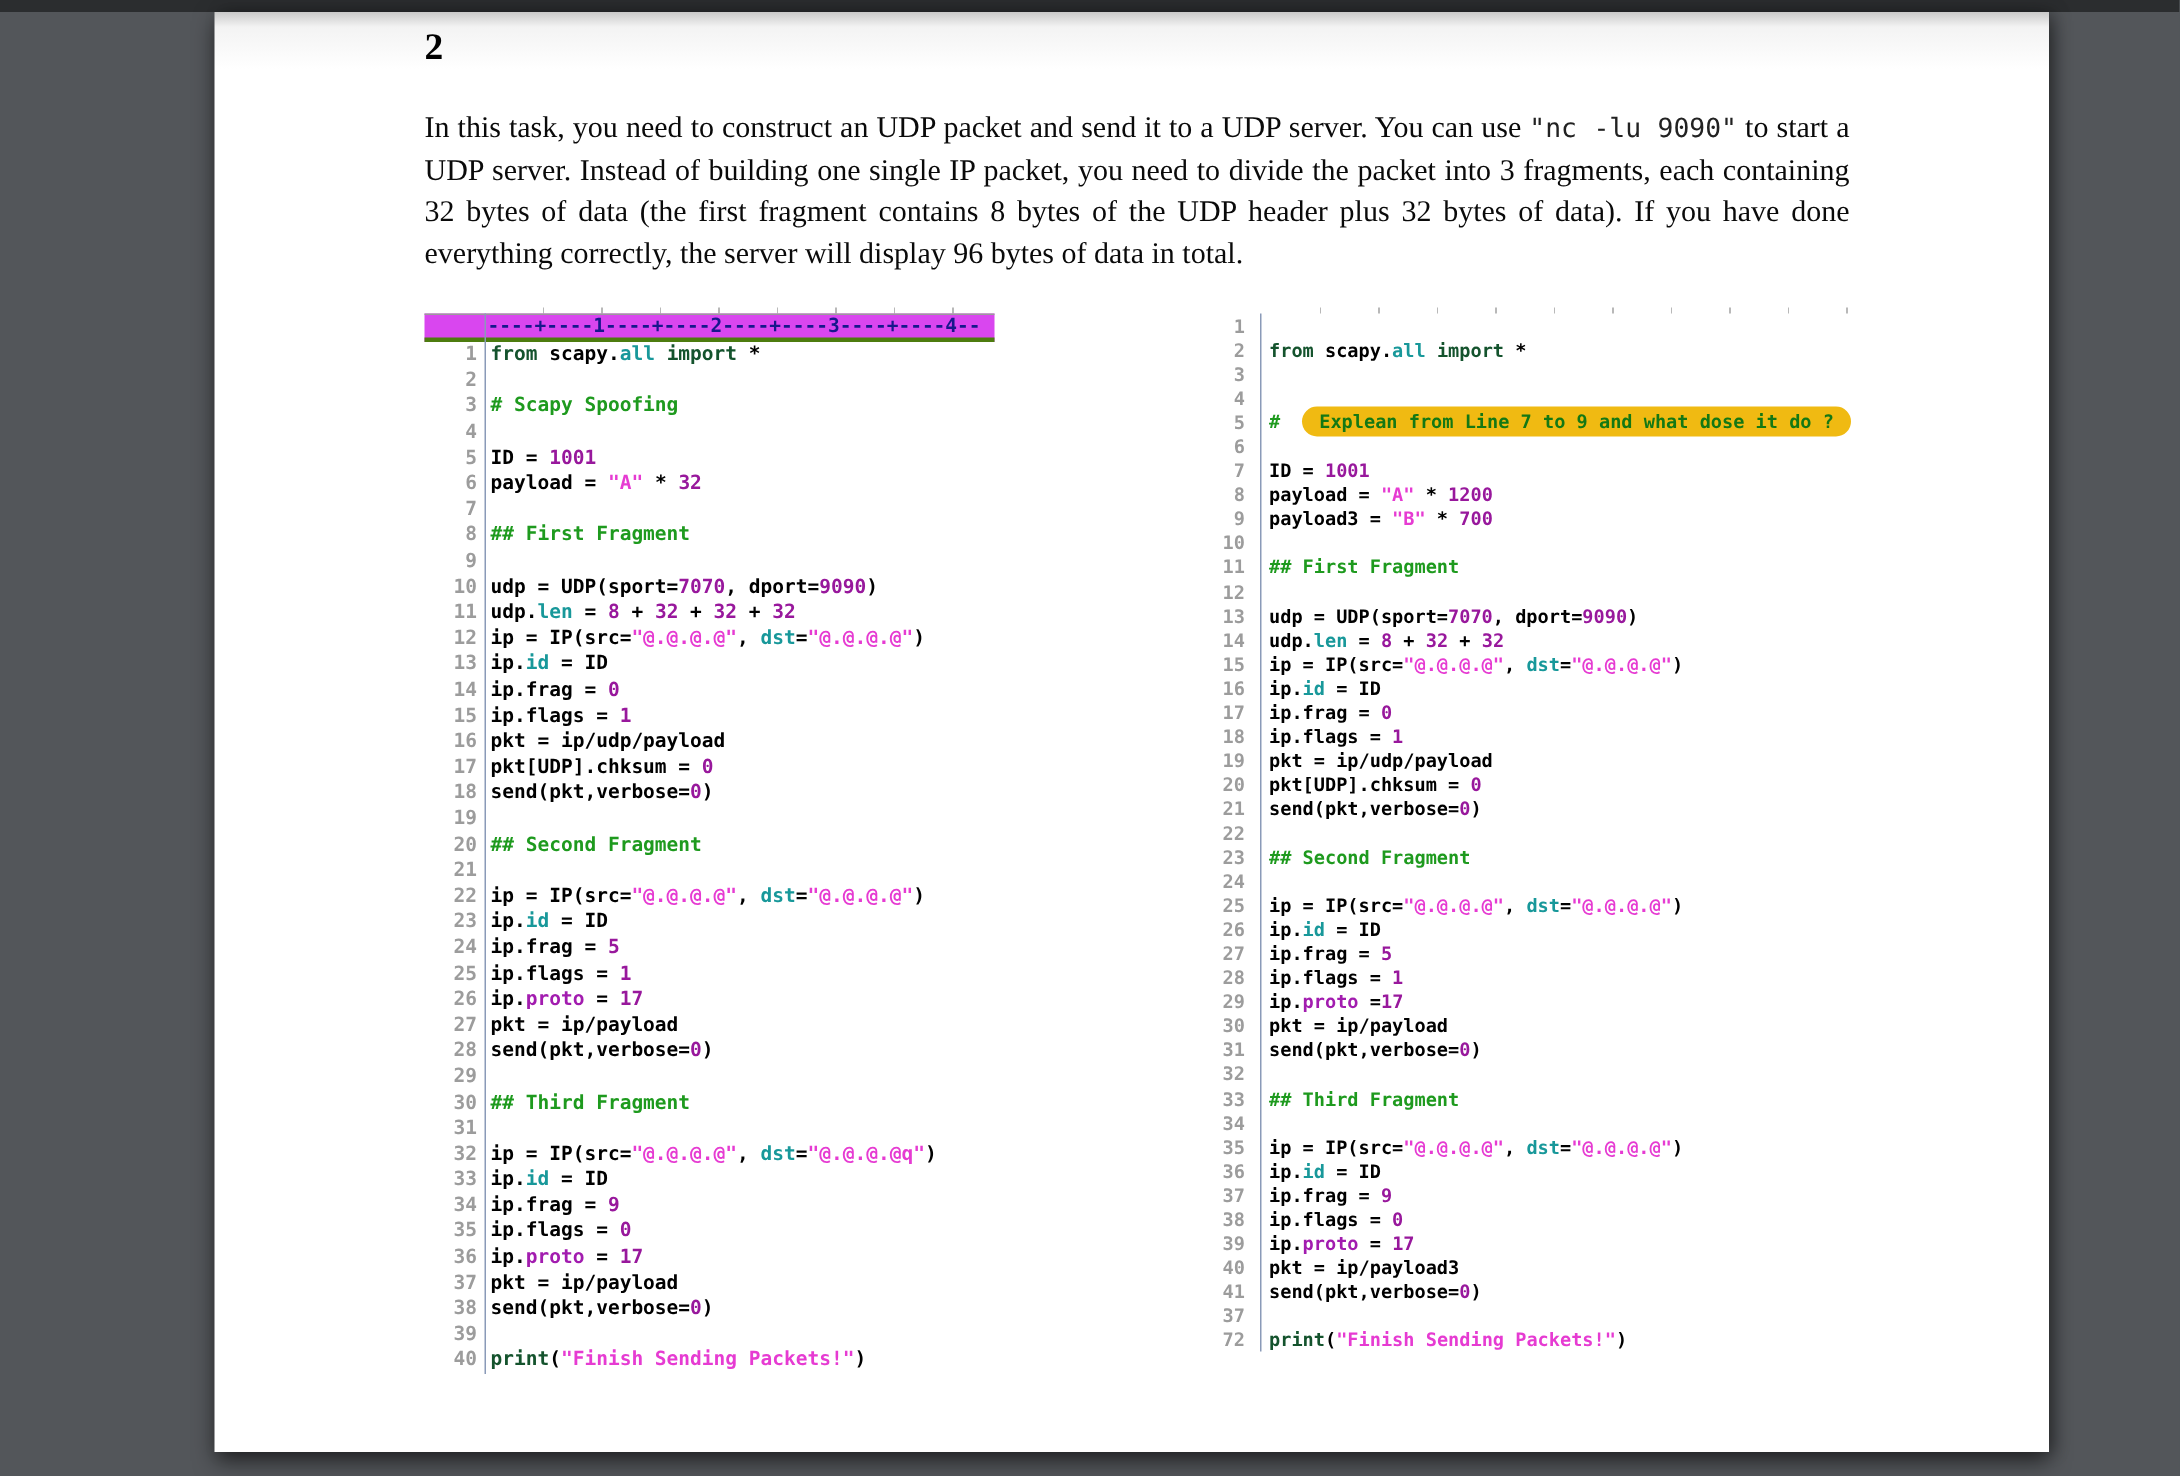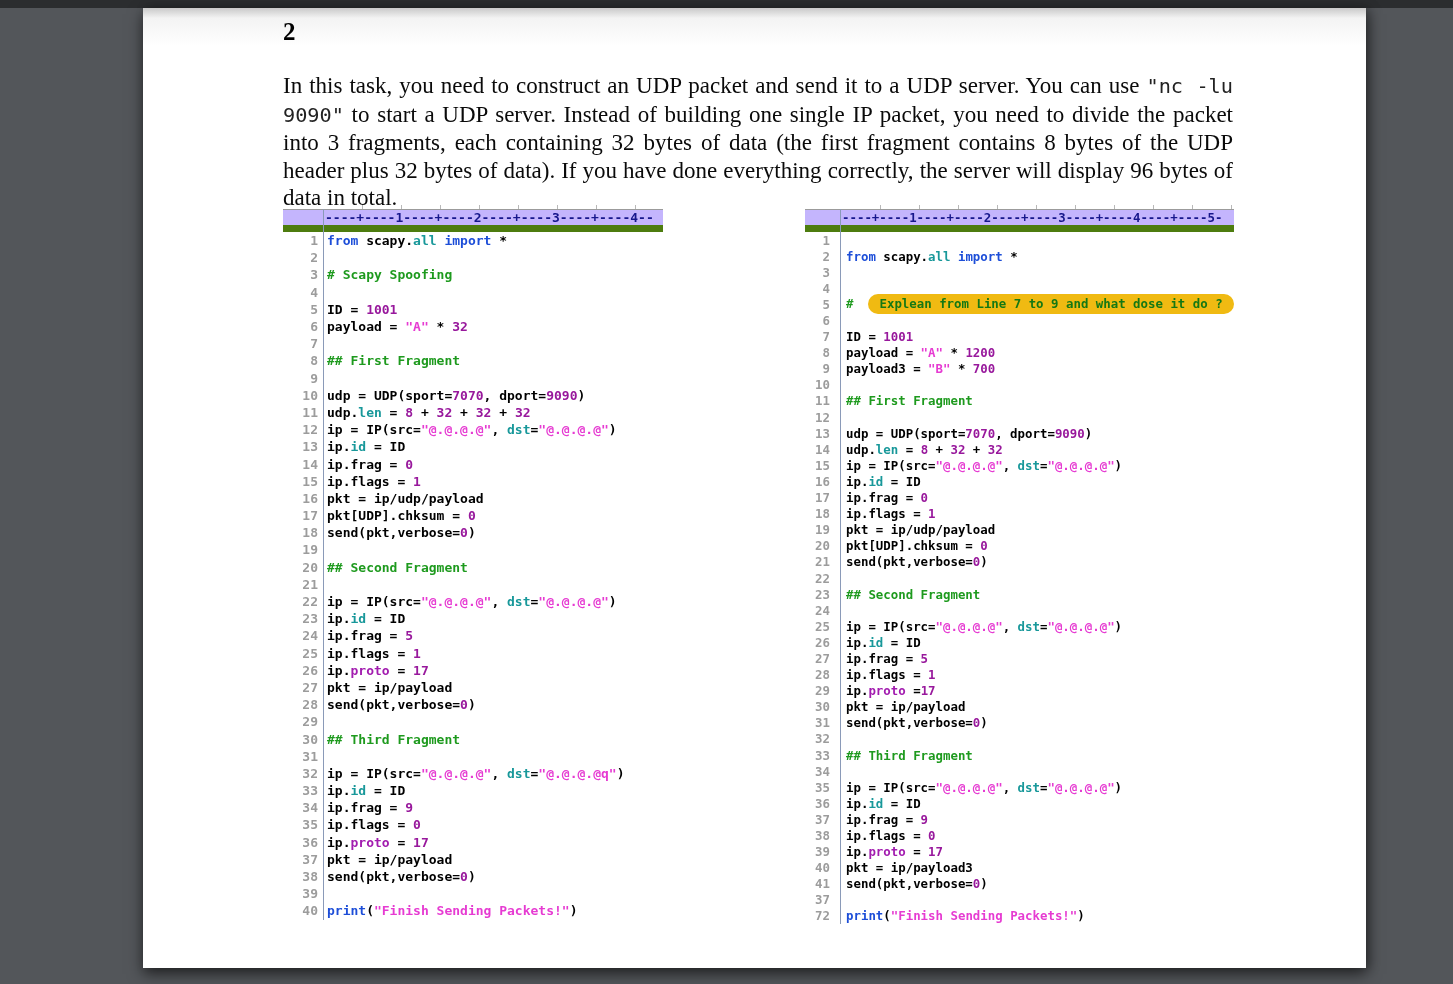--- a/index.html
+++ b/index.html
@@ -14,57 +14,57 @@
     background:linear-gradient(180deg,#c9c9c9 0px,#f3f3f3 10px,#ffffff 38px);
     box-shadow:0 6px 14px rgba(0,0,0,0.55), 4px 0 10px rgba(0,0,0,0.25);
   }
   .heading{
     position:absolute;left:140px;top:10px;
     display:flex;gap:32px;align-items:baseline;
     font-weight:bold;font-size:25px;color:#000;
   }
   .paragraph{
     position:absolute;left:140px;top:64px;width:950px;
-    font-size:23px;line-height:27.6px;color:#0a0a0a;text-align:justify;
+    font-size:20px;line-height:27.6px;color:#0a0a0a;text-align:justify;
   }
   .paragraph .mono{font-family:"DejaVu Sans Mono", monospace;font-size:0.88em;color:#222;}
   .code-panel{
     position:absolute;top:197px;background:#fff;
     font-family:"DejaVu Sans Mono", monospace;font-weight:bold;
   }
   .panel-left{left:140px;width:380px;font-size:13px;}
   .panel-right{left:662px;width:429px;font-size:12.4px;}
   .tickstrip{
     height:4px;
     background:repeating-linear-gradient(90deg, transparent 0 37px, #9a9a9a 37px 38px, transparent 38px 39px);
     opacity:.7;
   }
   .panel-left .tickstrip{margin-left:42px;}
   .panel-right .tickstrip{margin-left:38px;}
   .ruler{
-    height:15px;line-height:15px;background:#c4b5fd;
-    border-top:1px solid #9b9b9b;border-bottom:7px solid #4d7c0f;
+    height:15px;line-height:15px;background:#d946ef;
+    border-top:1px solid #9b9b9b;border-bottom:3px solid #4d7c0f;
     color:#17178c;white-space:pre;overflow:hidden;
   }
   .panel-left .ruler{padding-left:42px;}
   .panel-right .ruler{padding-left:37px;}
   .vline{position:absolute;top:4px;bottom:0;width:0;border-left:1px solid #8a9ab8;}
   .panel-left .vline{left:40px;}
   .panel-right .vline{left:35px;}
   .code-row{display:flex;align-items:center;white-space:pre;}
   .panel-left .code-row{height:17.2px;}
   .panel-right .code-row{height:16.1px;}
   .ln{color:#9c9c9c;text-align:right;flex:0 0 auto;}
   .panel-left .ln{width:35px;}
   .panel-right .ln{width:25px;}
   .ct{flex:1 1 auto;}
   .panel-left .ct{padding-left:9px;}
   .panel-right .ct{padding-left:16px;}
   .tk-d{color:#000;}
-  .tk-k{color:#1d4ed8;}
+  .tk-k{color:#14532d;}
   .tk-c{color:#1e9a1e;}
   .tk-s{color:#e63bd2;}
   .tk-n{color:#98189c;}
   .tk-b{color:#18989a;}
   .tk-o{color:#a21caf;}
   .tk-r{color:#e6281e;}
   .tk-chl{
     color:#147814;background:#f0ba12;border-radius:12px;
     padding:3px 11px;margin-left:15px;display:inline-block;
     line-height:14px;position:relative;z-index:2;
@@ -127,21 +127,20 @@
         <div class="code-row"><span class="ln">37</span><span class="ct"><span class="tk-d">pkt = ip/payload</span></span></div>
         <div class="code-row"><span class="ln">38</span><span class="ct"><span class="tk-d">send(pkt,verbose=</span><span class="tk-n">0</span><span class="tk-d">)</span></span></div>
         <div class="code-row"><span class="ln">39</span><span class="ct"></span></div>
         <div class="code-row"><span class="ln">40</span><span class="ct"><span class="tk-k">print</span><span class="tk-d">(</span><span class="tk-s">"Finish Sending Packets!"</span><span class="tk-d">)</span></span></div>
       </div>
   </div>
 
   <div class="code-panel panel-right">
     <div class="vline"></div>
     <div class="tickstrip"></div>
-    <div class="ruler">----+----1----+----2----+----3----+----4----+----5-</div>
     <div class="lines">
         <div class="code-row"><span class="ln">1</span></div>
         <div class="code-row"><span class="ln">2</span><span class="ct"><span class="tk-k">from</span><span class="tk-d"> scapy.</span><span class="tk-b">all</span><span class="tk-d"> </span><span class="tk-k">import</span><span class="tk-d"> *</span></span></div>
         <div class="code-row"><span class="ln">3</span></div>
         <div class="code-row"><span class="ln">4</span><span class="ct"></span></div>
         <div class="code-row"><span class="ln">5</span><span class="ct"><span class="tk-c">#</span><span class="tk-chl">Explean from Line 7 to 9 and what dose it do ?</span></span></div>
         <div class="code-row"><span class="ln">6</span><span class="ct"></span></div>
         <div class="code-row"><span class="ln">7</span><span class="ct"><span class="tk-d">ID = </span><span class="tk-n">1001</span></span></div>
         <div class="code-row"><span class="ln">8</span><span class="ct"><span class="tk-d">payload = </span><span class="tk-s">"A"</span><span class="tk-d"> * </span><span class="tk-n">1200</span></span></div>
         <div class="code-row"><span class="ln">9</span><span class="ct"><span class="tk-d">payload3 = </span><span class="tk-s">"B"</span><span class="tk-d"> * </span><span class="tk-n">700</span></span></div>

